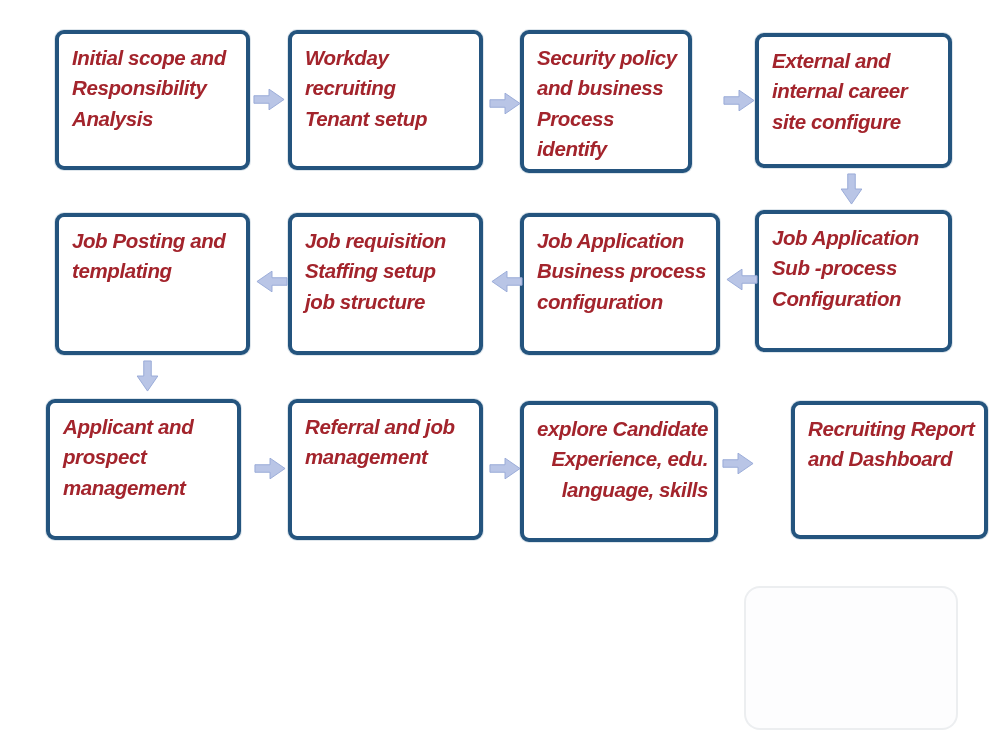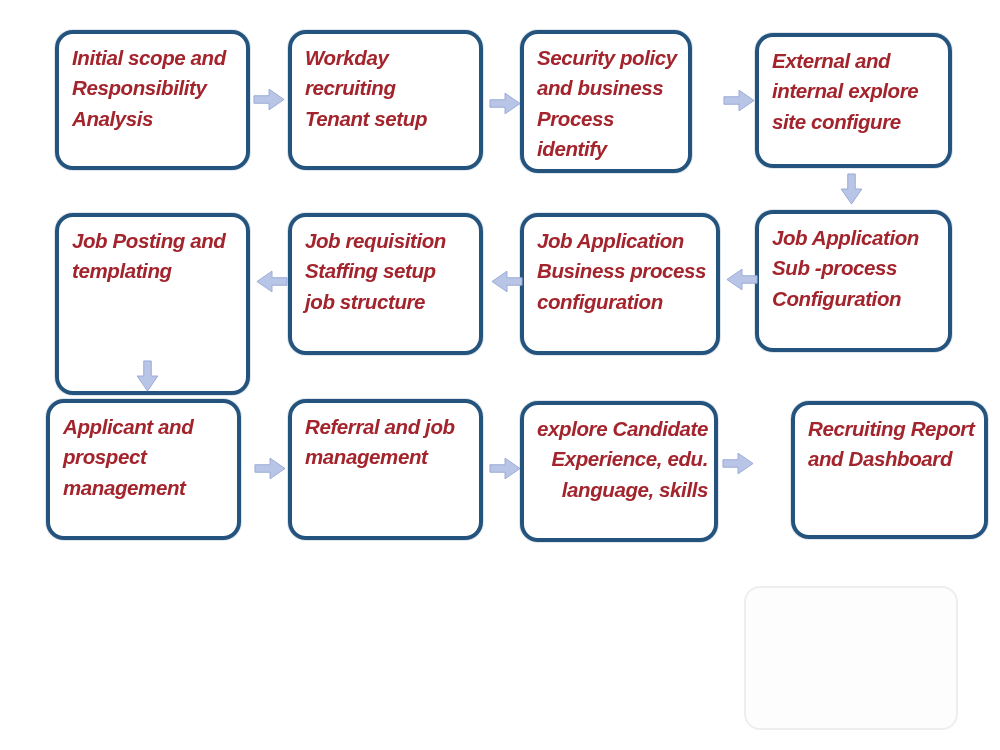--- a/index.html
+++ b/index.html
@@ -15,21 +15,21 @@
     position: relative;
     width: 1000px;
     height: 750px;
     background: var(--bg);
     overflow: hidden;
   }
   .box {
     position: absolute;
     box-sizing: border-box;
     border: 4px solid var(--box-border);
-    border-radius: 18px;
+    border-radius: 9px;
     background: #fff;
     padding: 9px 6px 6px 13px;
     box-shadow: 0 0 0 1px rgba(36,84,126,0.15);
   }
   .box-text {
     display: block;
     font-family: "Liberation Sans", sans-serif;
     font-weight: bold;
     font-style: italic;
     color: var(--text-color);
@@ -45,21 +45,21 @@
     stroke: var(--arrow-stroke);
     stroke-width: 1;
     stroke-linejoin: round;
   }
   
   .b1  { left: 55px;  top: 30px;  width: 195px; height: 140px; }
   .b2  { left: 288px; top: 30px;  width: 195px; height: 140px; }
   .b3  { left: 520px; top: 30px;  width: 172px; height: 143px; }
   .b4  { left: 755px; top: 33px;  width: 197px; height: 135px; }
   
-  .b5  { left: 55px;  top: 213px; width: 195px; height: 182px; }
+  .b5  { left: 55px;  top: 213px; width: 195px; height: 142px; }
   .b6  { left: 288px; top: 213px; width: 195px; height: 142px; }
   .b7  { left: 520px; top: 213px; width: 200px; height: 142px; }
   .b8  { left: 755px; top: 210px; width: 197px; height: 142px; }
   
   .b9  { left: 46px;  top: 399px; width: 195px; height: 141px; }
   .b10 { left: 288px; top: 399px; width: 195px; height: 141px; }
   .b11 { left: 520px; top: 401px; width: 198px; height: 141px; text-align: right; }
   .b12 { left: 791px; top: 401px; width: 197px; height: 138px; }
   
   .a1  { left: 253px; top: 86px;  }
@@ -97,21 +97,21 @@
     <span class="box-text">Workday recruiting
 Tenant setup</span>
   </div>
   <div class="box b3">
     <span class="box-text">Security policy
 and business
 Process identify</span>
   </div>
   <div class="box b4">
     <span class="box-text">External and
-internal explore
+internal career
 site configure</span>
   </div>
 
   <div class="box b5">
     <span class="box-text">Job Posting and
 templating</span>
   </div>
   <div class="box b6">
     <span class="box-text">Job requisition
 Staffing setup

